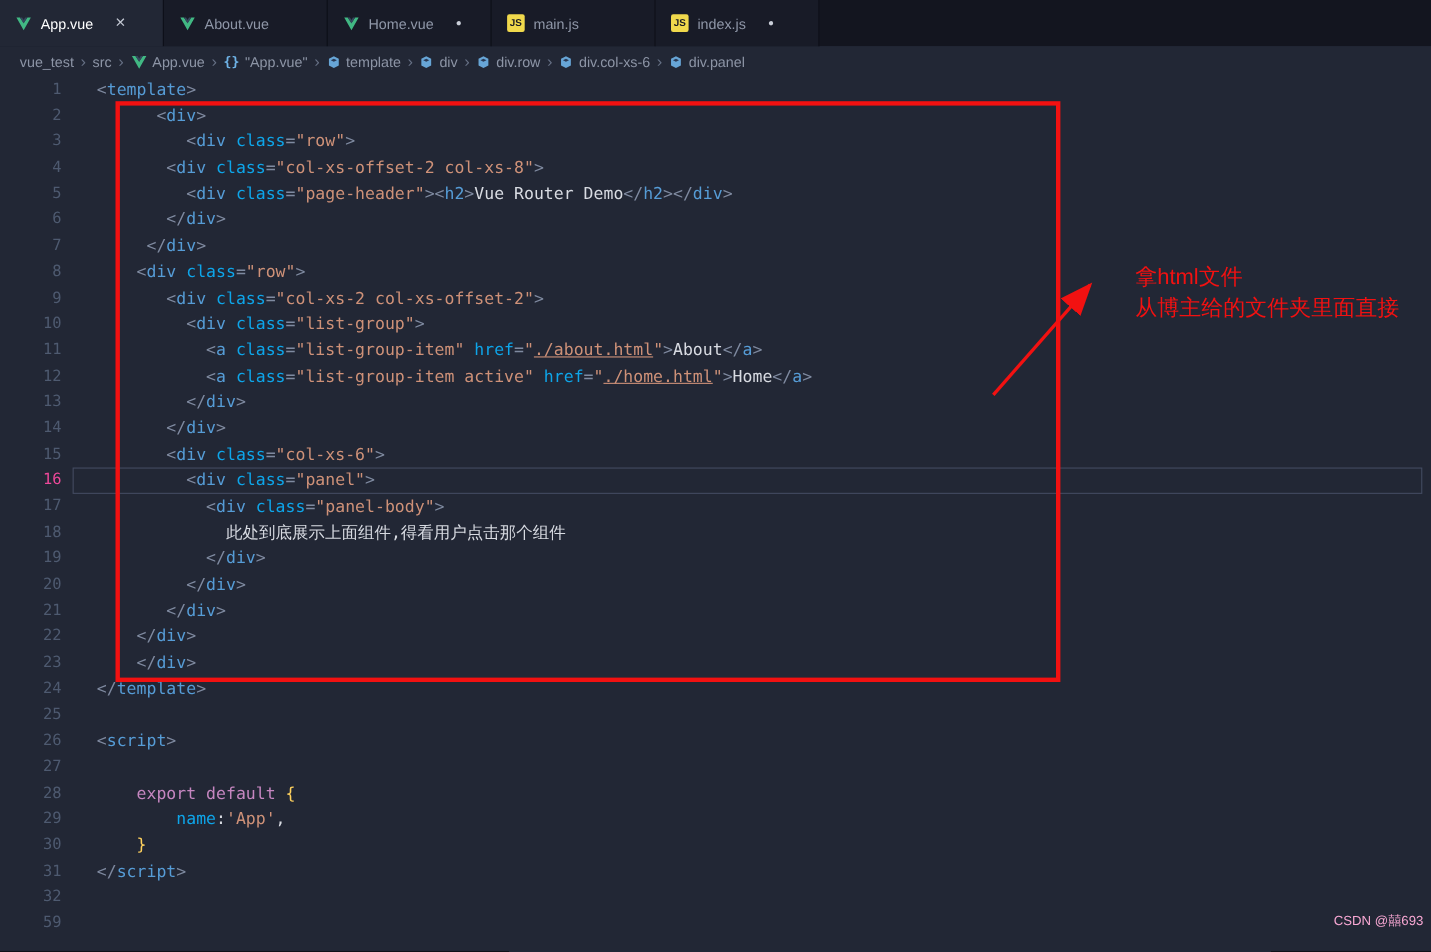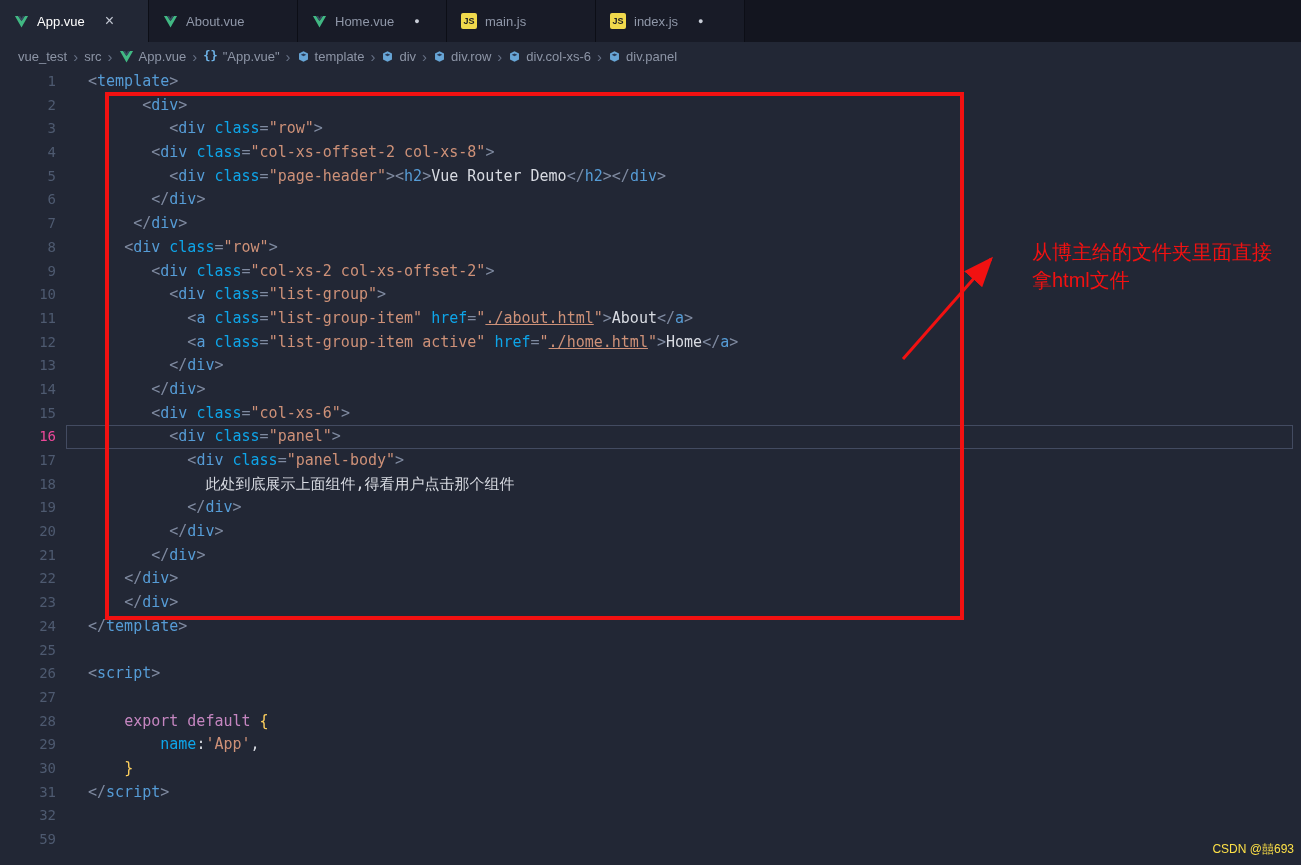--- a/index.html
+++ b/index.html
@@ -61,21 +61,21 @@
   .anno-rect{
     position:absolute;left:105px;top:92px;width:851px;height:520px;
     border:4px solid #f21111;z-index:9;pointer-events:none;
   }
   .anno-arrow{position:absolute;left:885px;top:246px;z-index:9;pointer-events:none;}
   .anno-text{
     position:absolute;left:1032px;top:238px;color:#f21111;font-size:20px;
     line-height:28px;z-index:9;white-space:nowrap;
   }
   .watermark{
-    position:absolute;right:7px;bottom:7px;color:#fde047;font-size:12px;z-index:9;
+    position:absolute;right:7px;bottom:19px;color:#f9a8d4;font-size:12px;z-index:9;
   }
 </style>
 </head>
 <body>
 
 <div class="window">
 
   <div class="tabbar">
       <div class="tab active">
         <span class="icn">
@@ -342,18 +342,18 @@
   <svg class="anno-arrow" width="125" height="125" viewBox="0 0 125 125">
     <defs>
       <marker id="ah" markerWidth="12" markerHeight="10" refX="9" refY="4" orient="auto">
         <path d="M0,0 L10,4 L0,8 z" fill="#f21111"></path>
       </marker>
     </defs>
     <line x1="18" y1="113" x2="106" y2="13" stroke="#f21111" stroke-width="3" marker-end="url(#ah)"></line>
   </svg>
 
   <div class="anno-text">
+    <div>拿html文件</div>
     <div>从博主给的文件夹里面直接</div>
-    <div>拿html文件</div>
   </div>
 
   <div class="watermark">CSDN @囍693</div>
 </div>
 
 </body></html>

